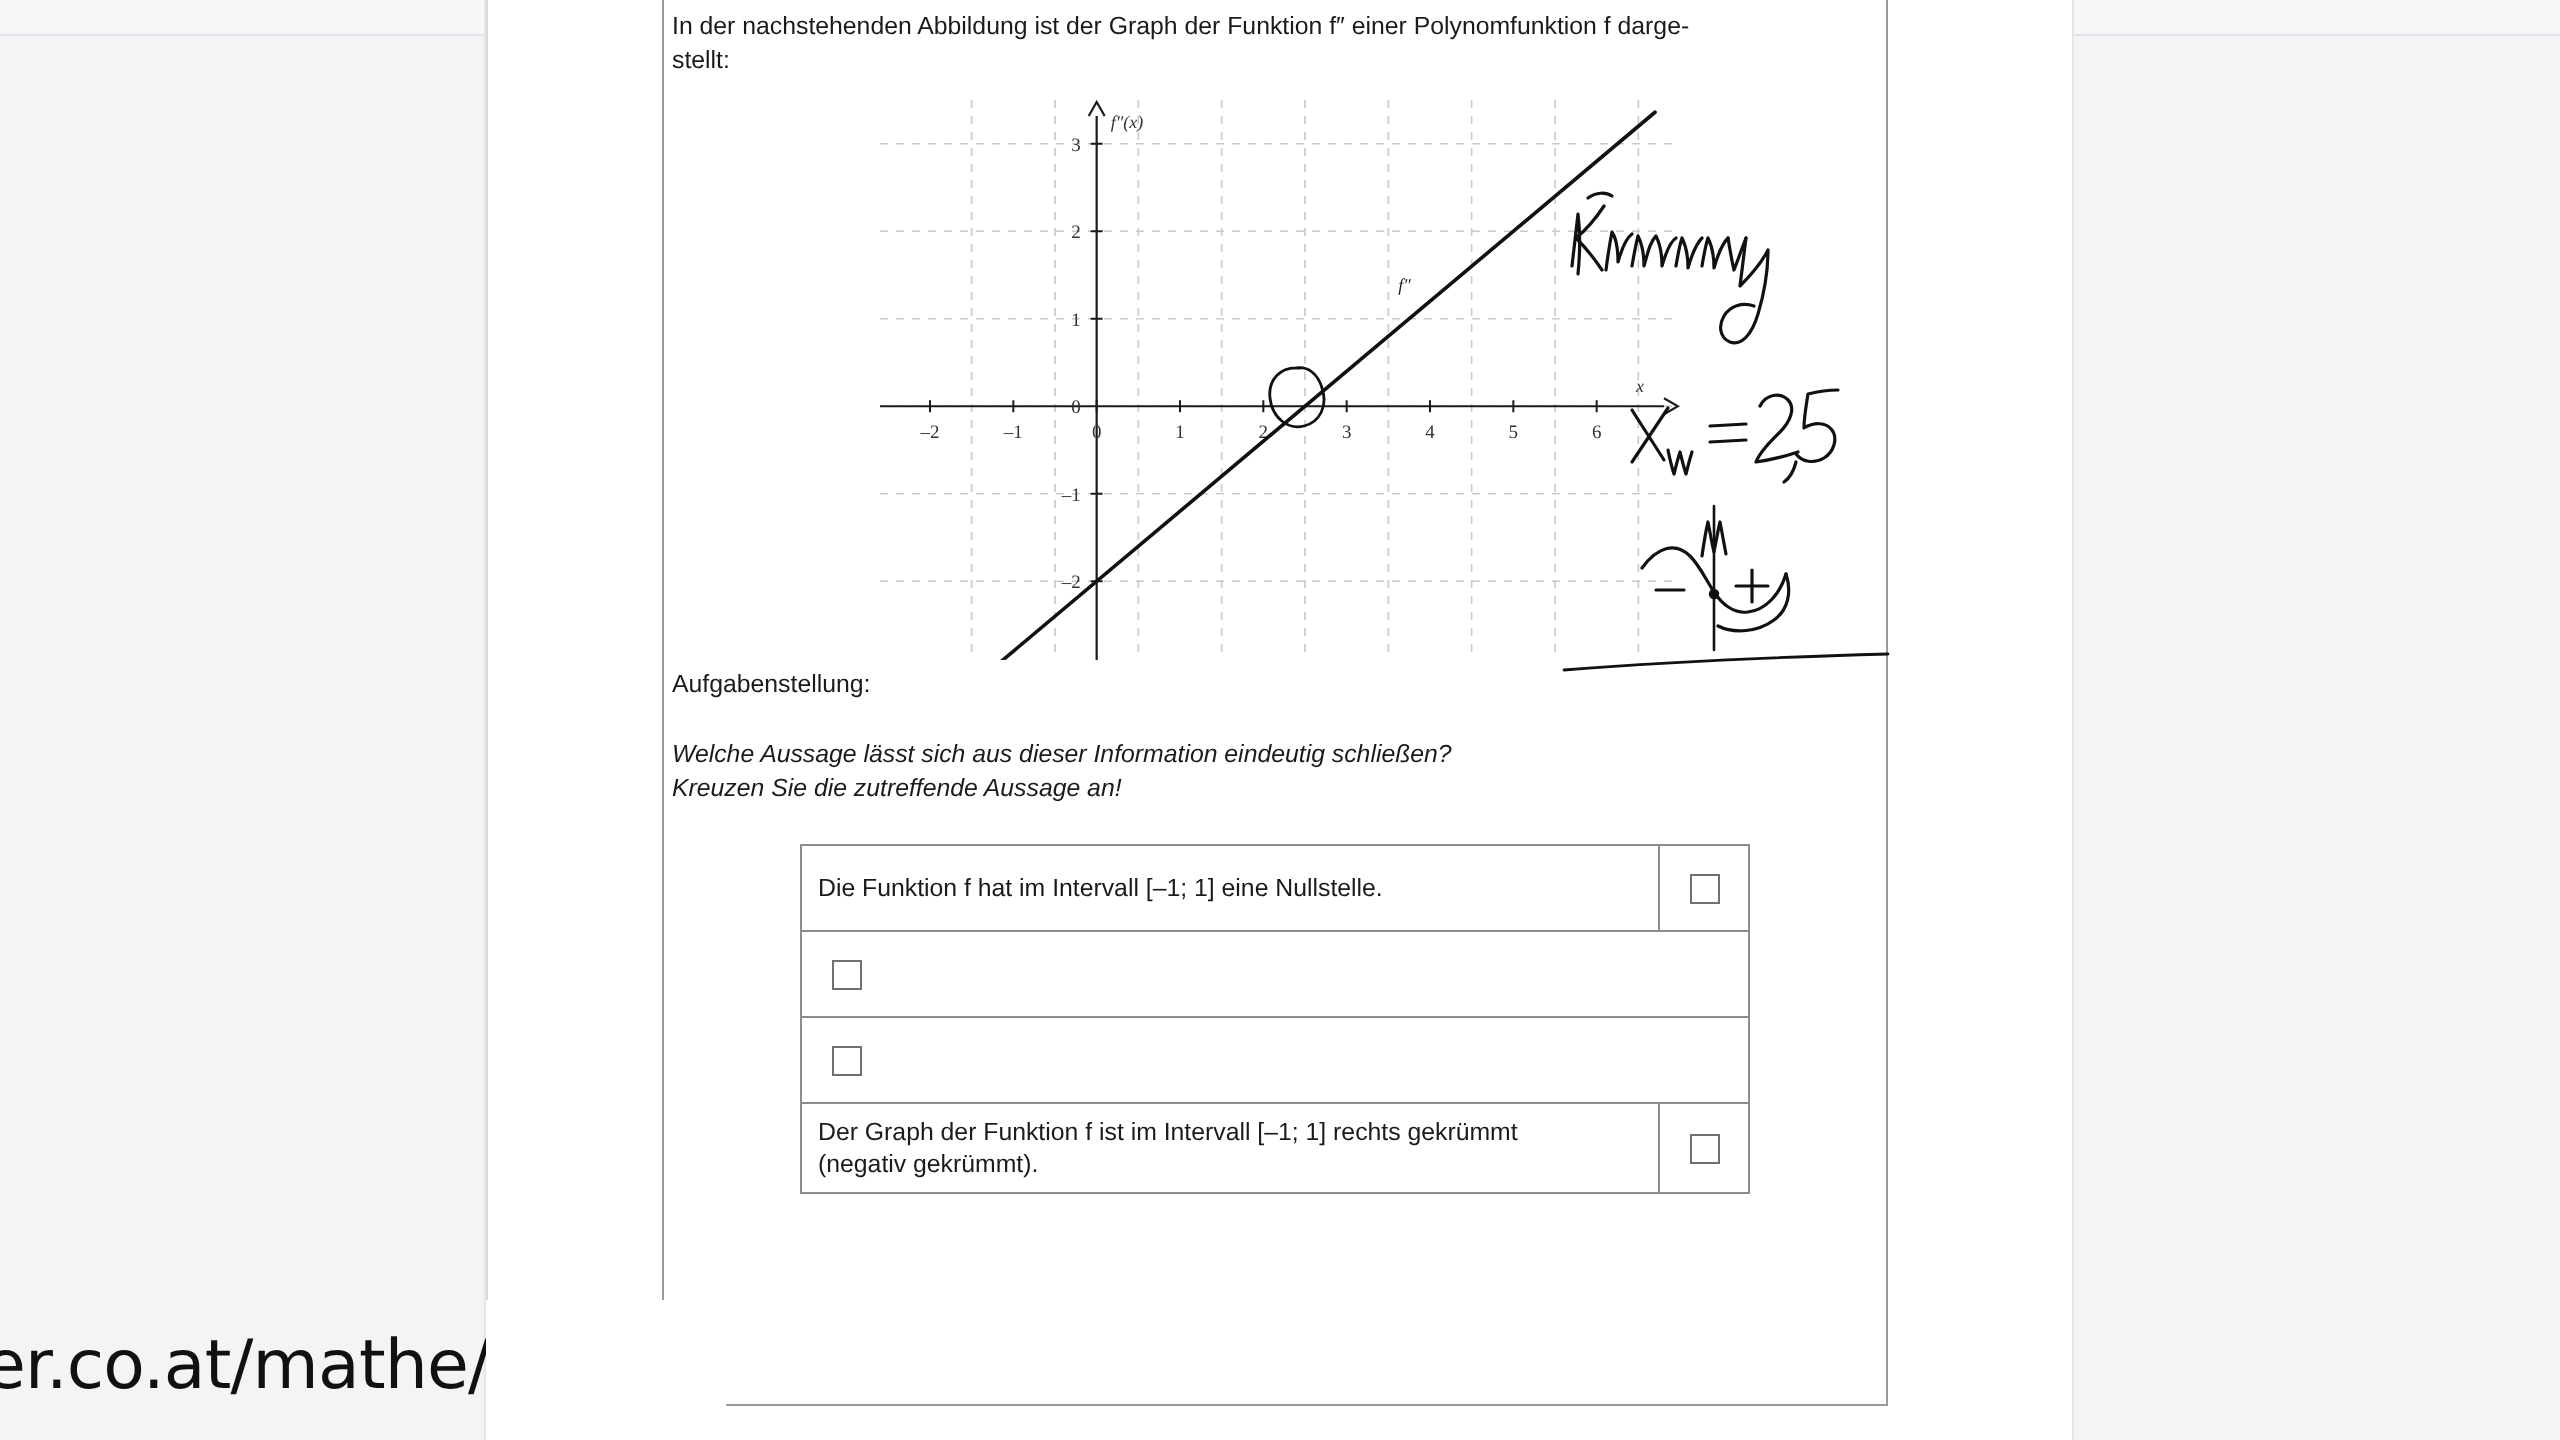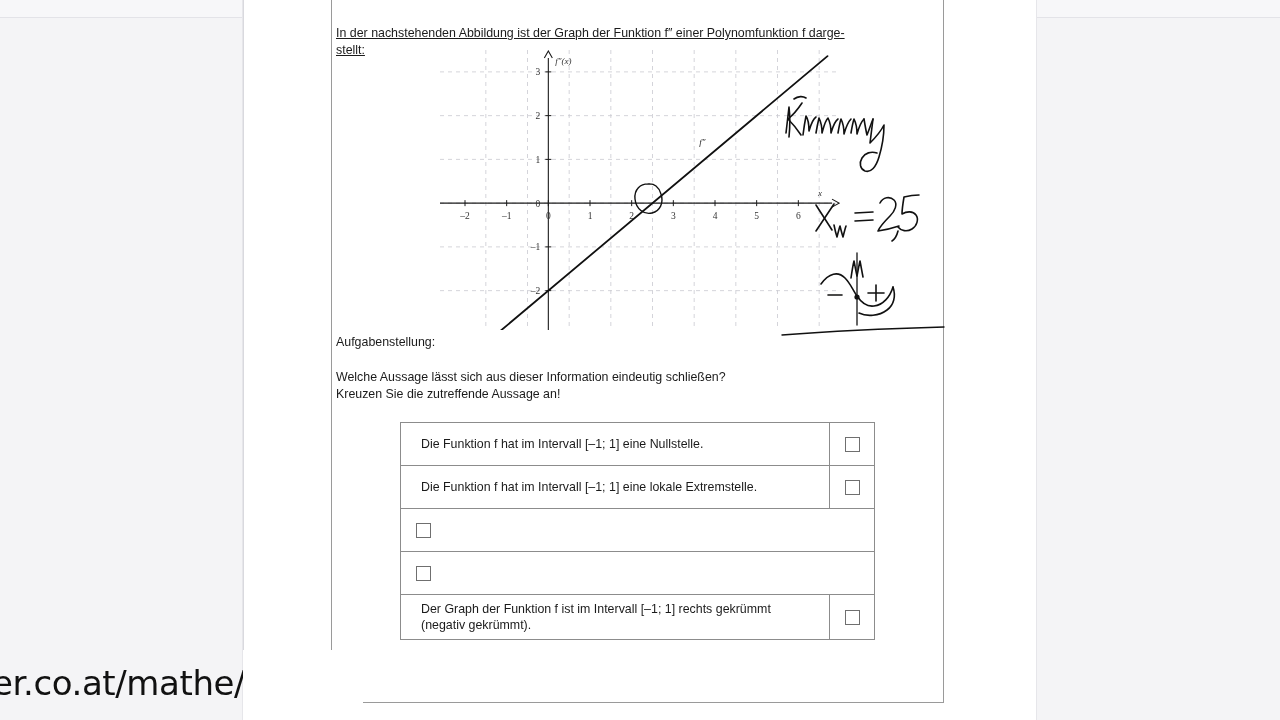--- a/index.html
+++ b/index.html
@@ -99,23 +99,23 @@
     background: #ffffff;
   }
 
   .doc-text {
     position: absolute;
     color: #1b1b1b;
     font-size: 12.4px;
     line-height: 17px;
     white-space: pre-line;
   }
-  #intro-text { left: 336px; top: 25px; width: 600px; text-decoration: underline; }
+  #intro-text { left: 336px; top: 5px; width: 600px; }
   #task-heading { left: 336px; top: 334px; text-align: right; }
-  #question-text { left: 336px; top: 369px; width: 520px; }
+  #question-text { left: 336px; top: 369px; width: 520px; font-style: italic; }
 
   
   #chart {
     position: absolute;
     left: 440px; top: 50px;
     width: 400px; height: 280px;
   }
   #chart svg { display: block; }
 
   
@@ -151,21 +151,20 @@
   .ans-text {
     flex: 1;
     display: flex;
     align-items: center;
     padding: 6px 10px 6px 8px;
     font-size: 12.4px;
     line-height: 16px;
     color: #1b1b1b;
     border-right: 1px solid #8c8c8c;
     white-space: pre-line;
-    margin-left: 12px;
   }
   .ans-box-cell {
     width: 44px;
     display: flex;
     align-items: center;
     justify-content: center;
   }
   .checkbox {
     width: 15px;
     height: 15px;
@@ -406,26 +405,20 @@
 Kreuzen Sie die zutreffende Aussage an!</div>
 
   <div id="answers">
       <div class="ans-row">
         <div class="ans-text">Die Funktion f hat im Intervall [–1; 1] eine Nullstelle.</div>
         <div class="ans-box-cell">
           <div class="checkbox"></div>
         </div>
       </div>
       <div class="ans-row">
-        <div class="ans-text">Die Funktion f hat im Intervall [–1; 1] eine lokale Extremstelle.</div>
-        <div class="ans-box-cell">
-          <div class="checkbox"></div>
-        </div>
-      </div>
-      <div class="ans-row">
         <div class="ans-box-cell">
           <div class="checkbox"></div>
         </div>
       </div>
       <div class="ans-row">
         <div class="ans-box-cell">
           <div class="checkbox"></div>
         </div>
       </div>
       <div class="ans-row">

